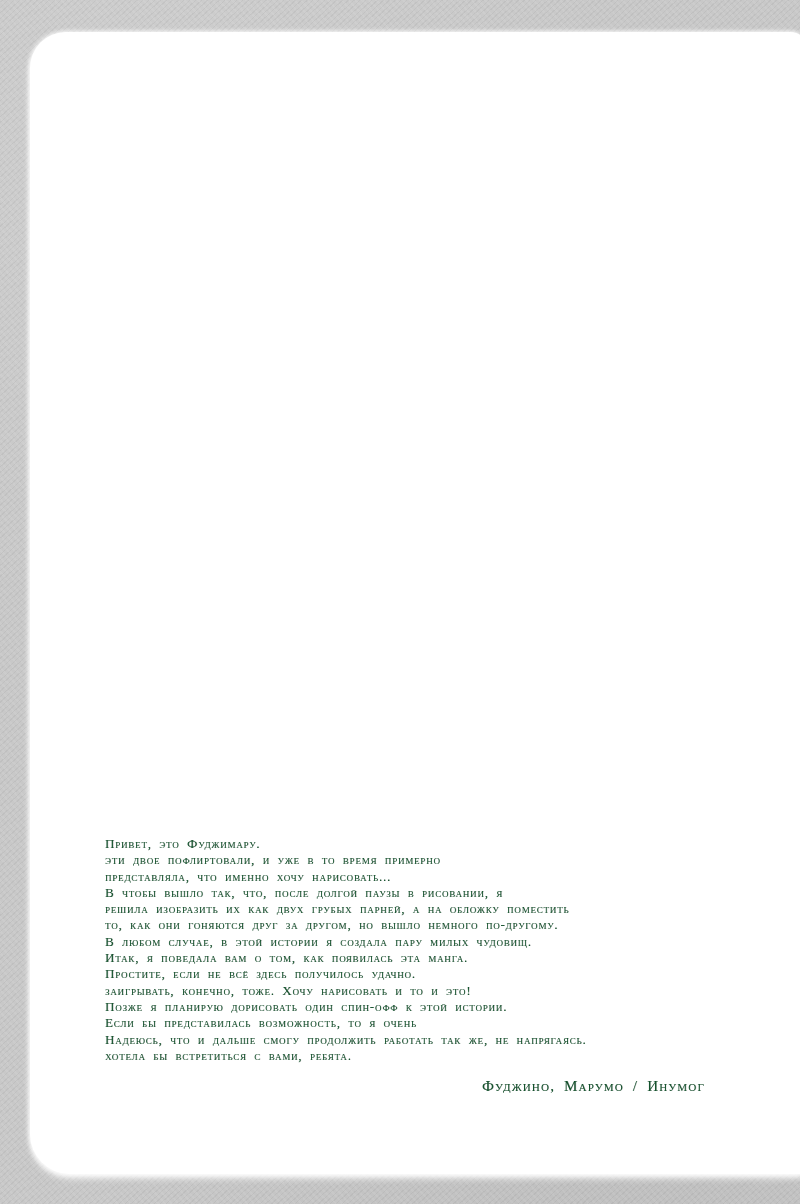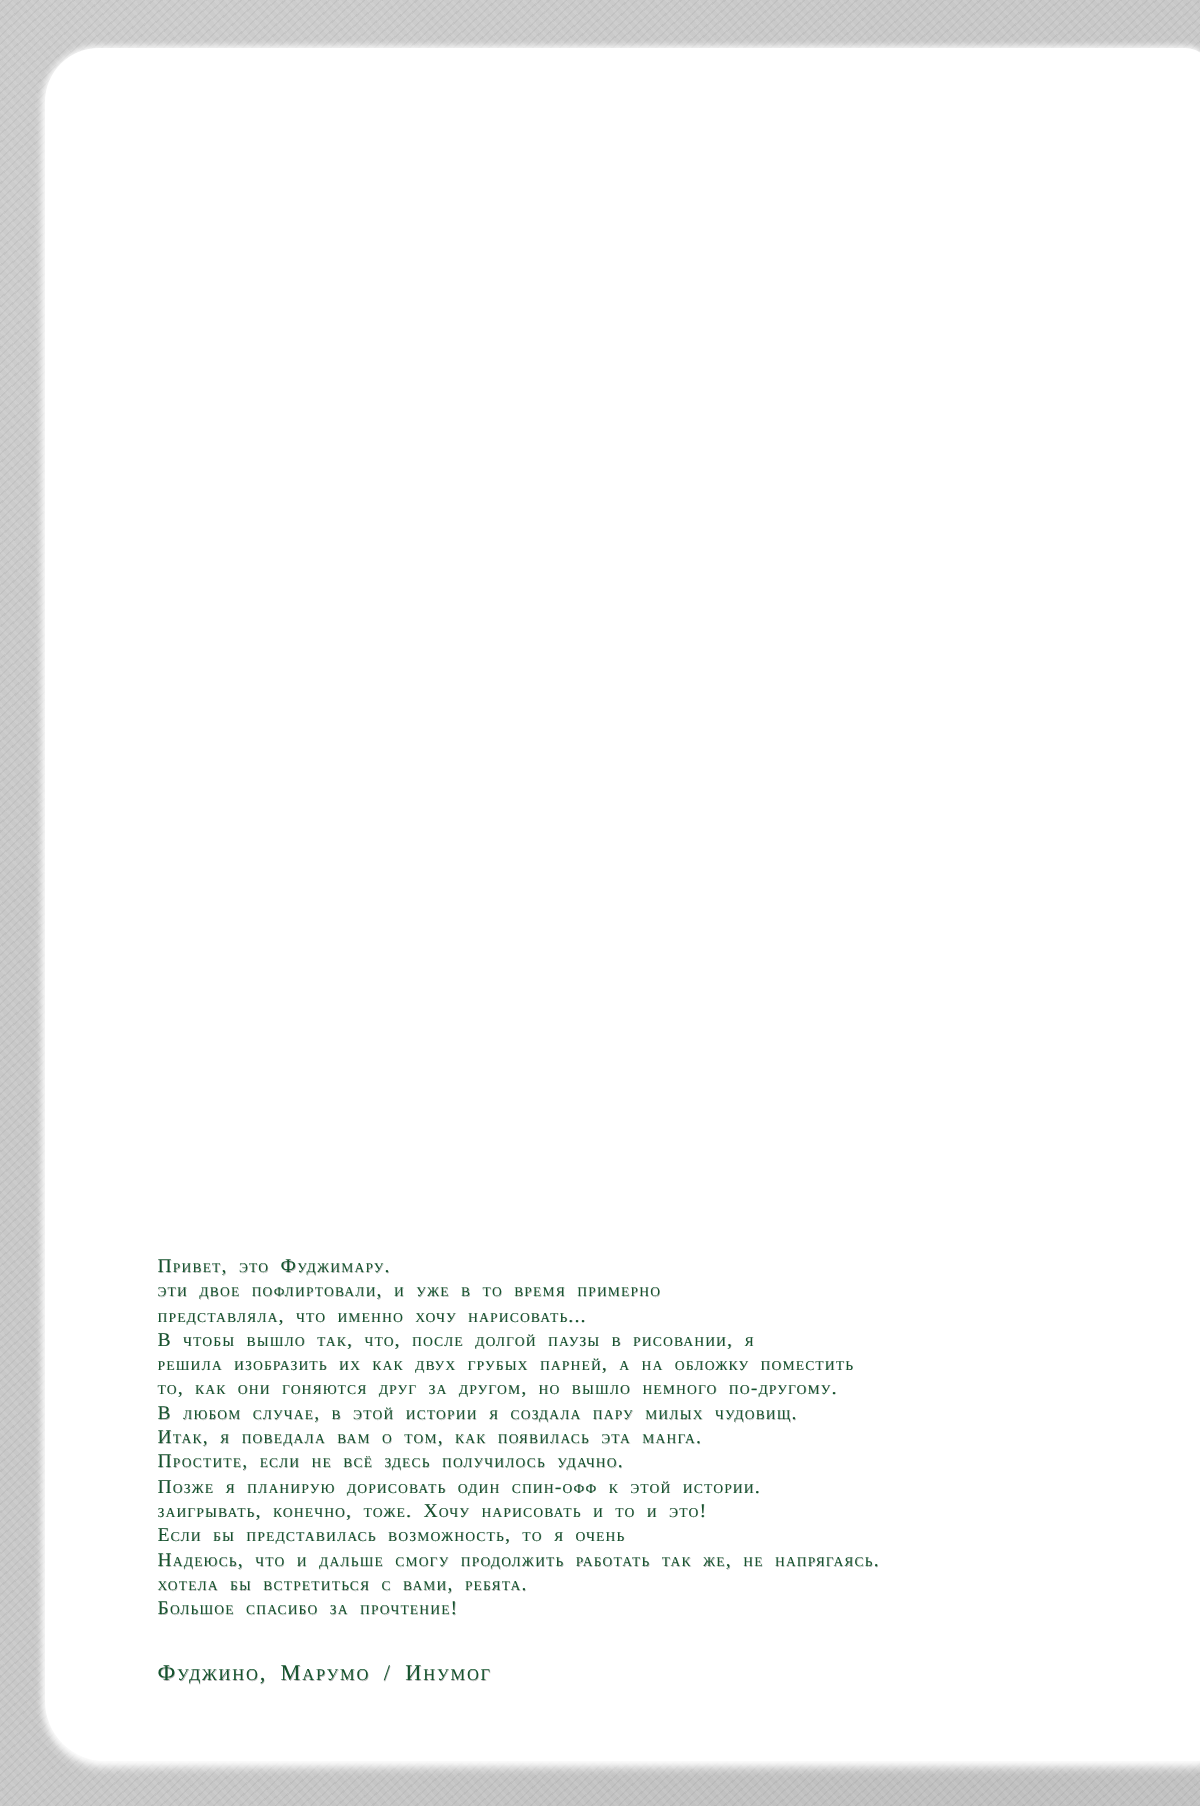--- a/index.html
+++ b/index.html
@@ -47,42 +47,42 @@
     font-variant: small-caps;
     letter-spacing: 0.8px;
     word-spacing: 3.5px;
     text-shadow: 0.4px 0.4px 0 rgba(30,30,30,0.35);
   }
   .afterword .line {
     min-height: 16.3px;
     white-space: nowrap;
   }
   .signature {
-    margin-top: 28px;
+    margin-top: 14px;
     font-size: 15px;
     letter-spacing: 1.2px;
     word-spacing: 4px;
     white-space: nowrap;
+    text-align: right;
   }
 </style>
 </head>
 <body>
 
 <div class="page">
   <div class="afterword">
     <div class="line">Привет, это Фуджимару.</div>
     <div class="line">эти двое пофлиртовали, и уже в то время примерно</div>
     <div class="line">представляла, что именно хочу нарисовать...</div>
     <div class="line">В чтобы вышло так, что, после долгой паузы в рисовании, я</div>
     <div class="line">решила изобразить их как двух грубых парней, а на обложку поместить</div>
     <div class="line">то, как они гоняются друг за другом, но вышло немного по-другому.</div>
     <div class="line">В любом случае, в этой истории я создала пару милых чудовищ.</div>
     <div class="line">Итак, я поведала вам о том, как появилась эта манга.</div>
     <div class="line">Простите, если не всё здесь получилось удачно.</div>
+    <div class="line">заигрывать, конечно, тоже. Хочу нарисовать и то и это!</div>
     <div class="line">Позже я планирую дорисовать один спин-офф к этой истории.</div>
-    <div class="line">заигрывать, конечно, тоже. Хочу нарисовать и то и это!</div>
     <div class="line">Если бы представилась возможность, то я очень</div>
     <div class="line">Надеюсь, что и дальше смогу продолжить работать так же, не напрягаясь.</div>
     <div class="line">хотела бы встретиться с вами, ребята.</div>
-    <div class="line">Большое спасибо за прочтение!</div>
     <div class="line signature">Фуджино, Марумо / Инумог</div>
   </div>
 </div>
 
 </body></html>

